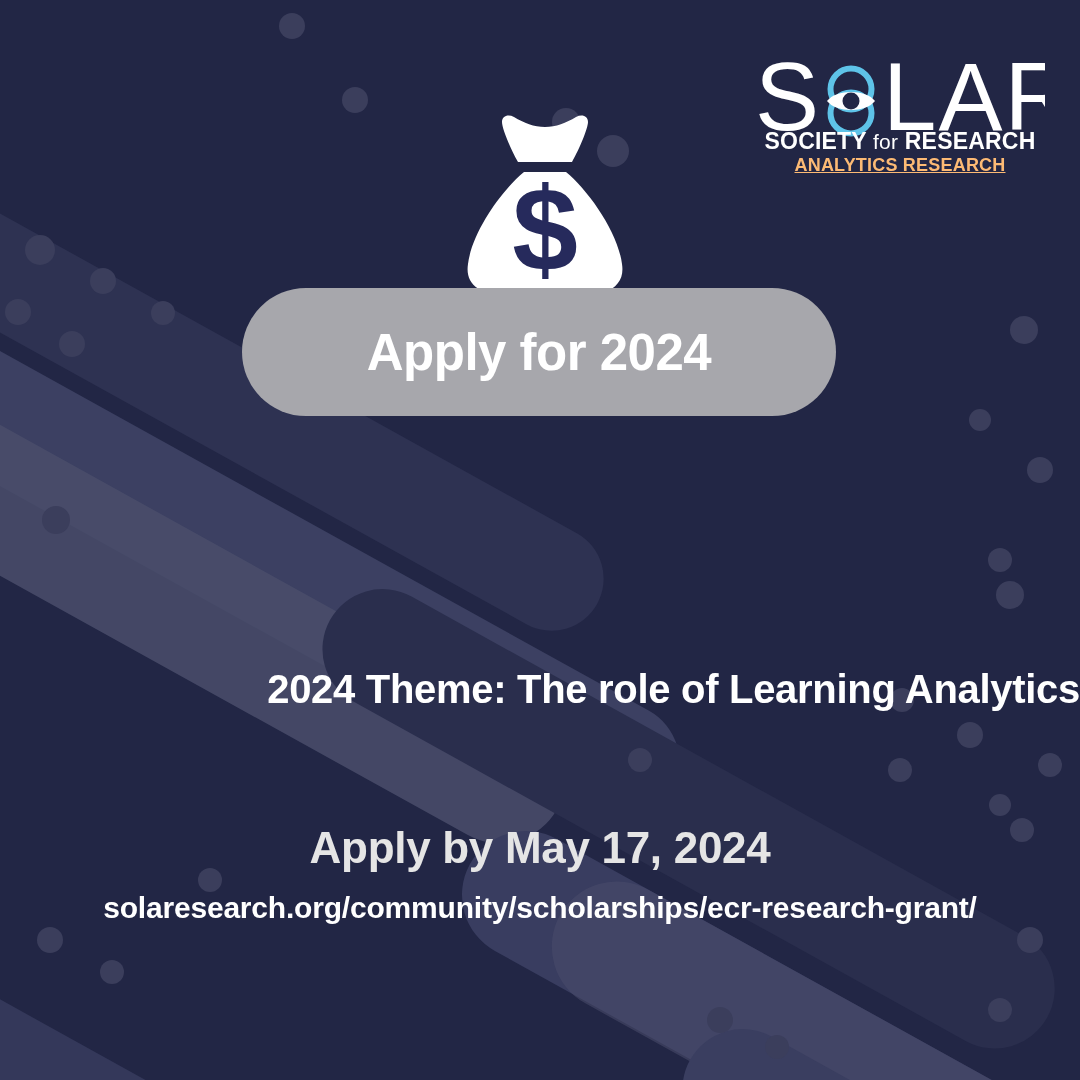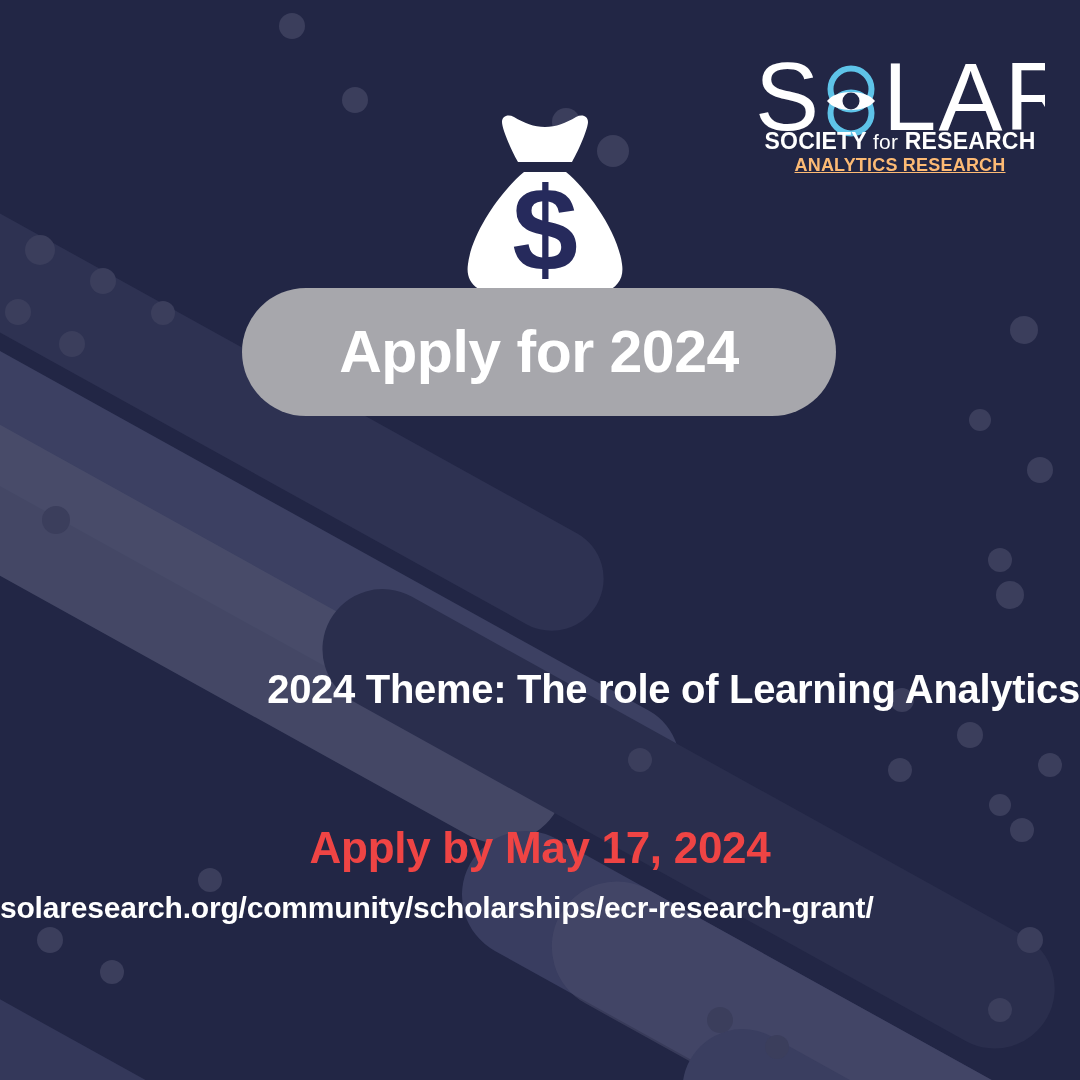--- a/index.html
+++ b/index.html
@@ -54,21 +54,21 @@
     height: 128px;
     background: #a7a7ac;
     border-radius: 64px;
     display: flex;
     align-items: center;
     justify-content: center;
     z-index: 3;
   }
   .pill-label {
     color: #ffffff;
-    font-size: 59px;
+    font-size: 51px;
     font-weight: bold;
     letter-spacing: -0.5px;
     line-height: 1;
     white-space: nowrap;
   }
 
   
   .card {
     position: absolute;
     left: 113px;
@@ -110,31 +110,32 @@
     line-height: 1.3;
     letter-spacing: -0.3px;
     z-index: 4;
   }
   .deadline {
     position: absolute;
     left: 0;
     right: 0;
     top: 823px;
     text-align: center;
-    color: #ef4444;
+    color: #e5e5e5;
     font-size: 44px;
     font-weight: bold;
     letter-spacing: -0.3px;
     z-index: 4;
   }
   .url {
     position: absolute;
     left: 0;
     right: 0;
     top: 891px;
+    text-align: center;
     color: #ffffff;
     font-size: 30px;
     font-weight: bold;
     letter-spacing: -0.2px;
     z-index: 4;
   }
 
   
   .logo {
     position: absolute;

